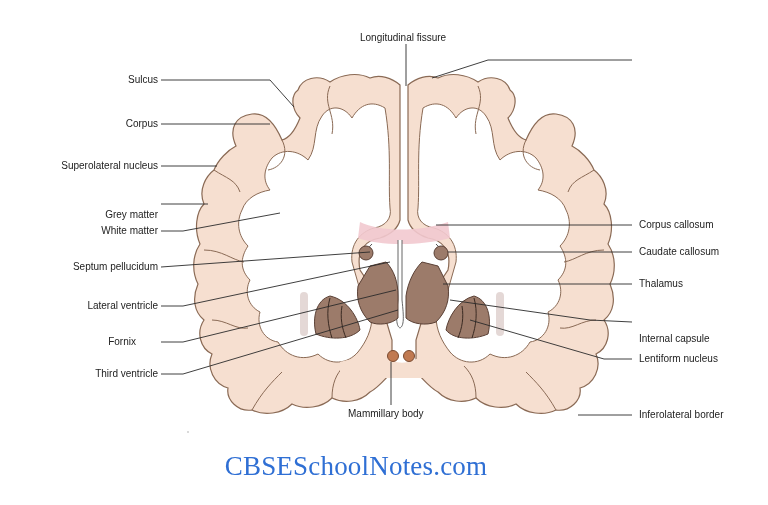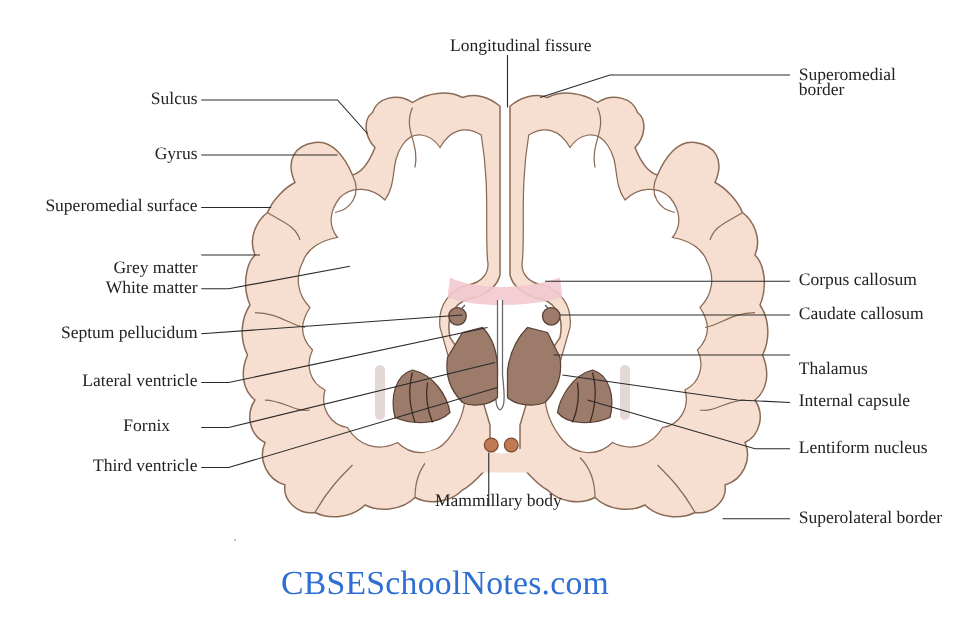--- a/index.html
+++ b/index.html
@@ -1,19 +1,19 @@
 <!DOCTYPE html>
 <html><head>
 <meta charset="utf-8">
 <style>
   html, body { margin:0; padding:0; background:#ffffff; }
   body { width:768px; height:505px; position:relative; overflow:hidden; font-family:"Liberation Sans", sans-serif; }
   #stage { position:absolute; left:0; top:0; width:768px; height:505px; }
   svg#diagram { position:absolute; left:0; top:0; }
-  .lbl { position:absolute; font-size:14px; color:#222; white-space:nowrap; line-height:12px;font-family:Liberation Serif, serif; }
+  .lbl { position:absolute; font-size:10px; color:#222; white-space:nowrap; line-height:12px; }
   .lbl.right-align { text-align:right; }
   .watermark { position:absolute; left:0; width:712px; top:451px; text-align:center; font-family:"Liberation Serif", "DejaVu Serif", serif; font-size:27px; color:#2f6fd4; letter-spacing:0.2px; }
 </style>
 </head>
 <body>
 
 <div id="stage">
 
 <svg id="diagram" width="768" height="505" viewBox="0 0 768 505">
 
@@ -107,38 +107,34 @@
     <polyline points="632,359 604,359 470,320"></polyline>
     <polyline points="632,415 578,415"></polyline>
 
     <polyline points="391,362 391,405"></polyline>
   </g>
 
   <circle cx="188" cy="432" r="0.8" fill="#aaa"></circle>
 </svg>
 
 <div class="lbl right-align" style="right:610px; top:74px;margin-left:47px;">Sulcus</div>
-<div class="lbl right-align" style="right:610px; top:118px;">Gyrus</div>
-<div class="lbl right-align" style="right:610px; top:160px;">Superomedial surface</div>
+<div class="lbl right-align" style="right:610px; top:118px;">Corpus</div>
+<div class="lbl right-align" style="right:610px; top:160px;">Superolateral nucleus</div>
 <div class="lbl right-align" style="right:610px; top:198px;margin-top:11px;">Grey matter</div>
 <div class="lbl right-align" style="right:610px; top:225px;">White matter</div>
 <div class="lbl right-align" style="right:610px; top:261px;margin-left:28px;">Septum pellucidum</div>
 <div class="lbl right-align" style="right:610px; top:300px;padding-left:45px;">Lateral ventricle</div>
 <div class="lbl right-align" style="right:632px; top:336px;">Fornix</div>
 <div class="lbl right-align" style="right:610px; top:368px;margin-left:16px;">Third ventricle</div>
 
 <div class="lbl" style="left:360px; top:32px;">Longitudinal fissure</div>
-<div class="lbl" style="left:348px; top:396px;">Mammillary body</div>
+<div class="lbl" style="left:348px; top:408px;">Mammillary body</div>
 
-<div class="lbl" style="left:639px; top:55px;">
-  <div>Superomedial</div>
-  <div>border</div>
-</div>
 <div class="lbl" style="left:639px; top:219px;">Corpus callosum</div>
 <div class="lbl" style="left:639px; top:246px;">Caudate callosum</div>
-<div class="lbl" style="left:639px; top:278px;margin-top:12px;">Thalamus</div>
-<div class="lbl" style="left:639px; top:316px;">Internal capsule</div>
+<div class="lbl" style="left:639px; top:278px;">Thalamus</div>
+<div class="lbl" style="left:639px; top:333px;">Internal capsule</div>
 <div class="lbl" style="left:639px; top:353px;">Lentiform nucleus</div>
-<div class="lbl" style="left:639px; top:409px;">Superolateral border</div>
+<div class="lbl" style="left:639px; top:409px;">Inferolateral border</div>
 
 <div class="watermark">CBSESchoolNotes.com</div>
 
 </div>
 
 </body></html>

